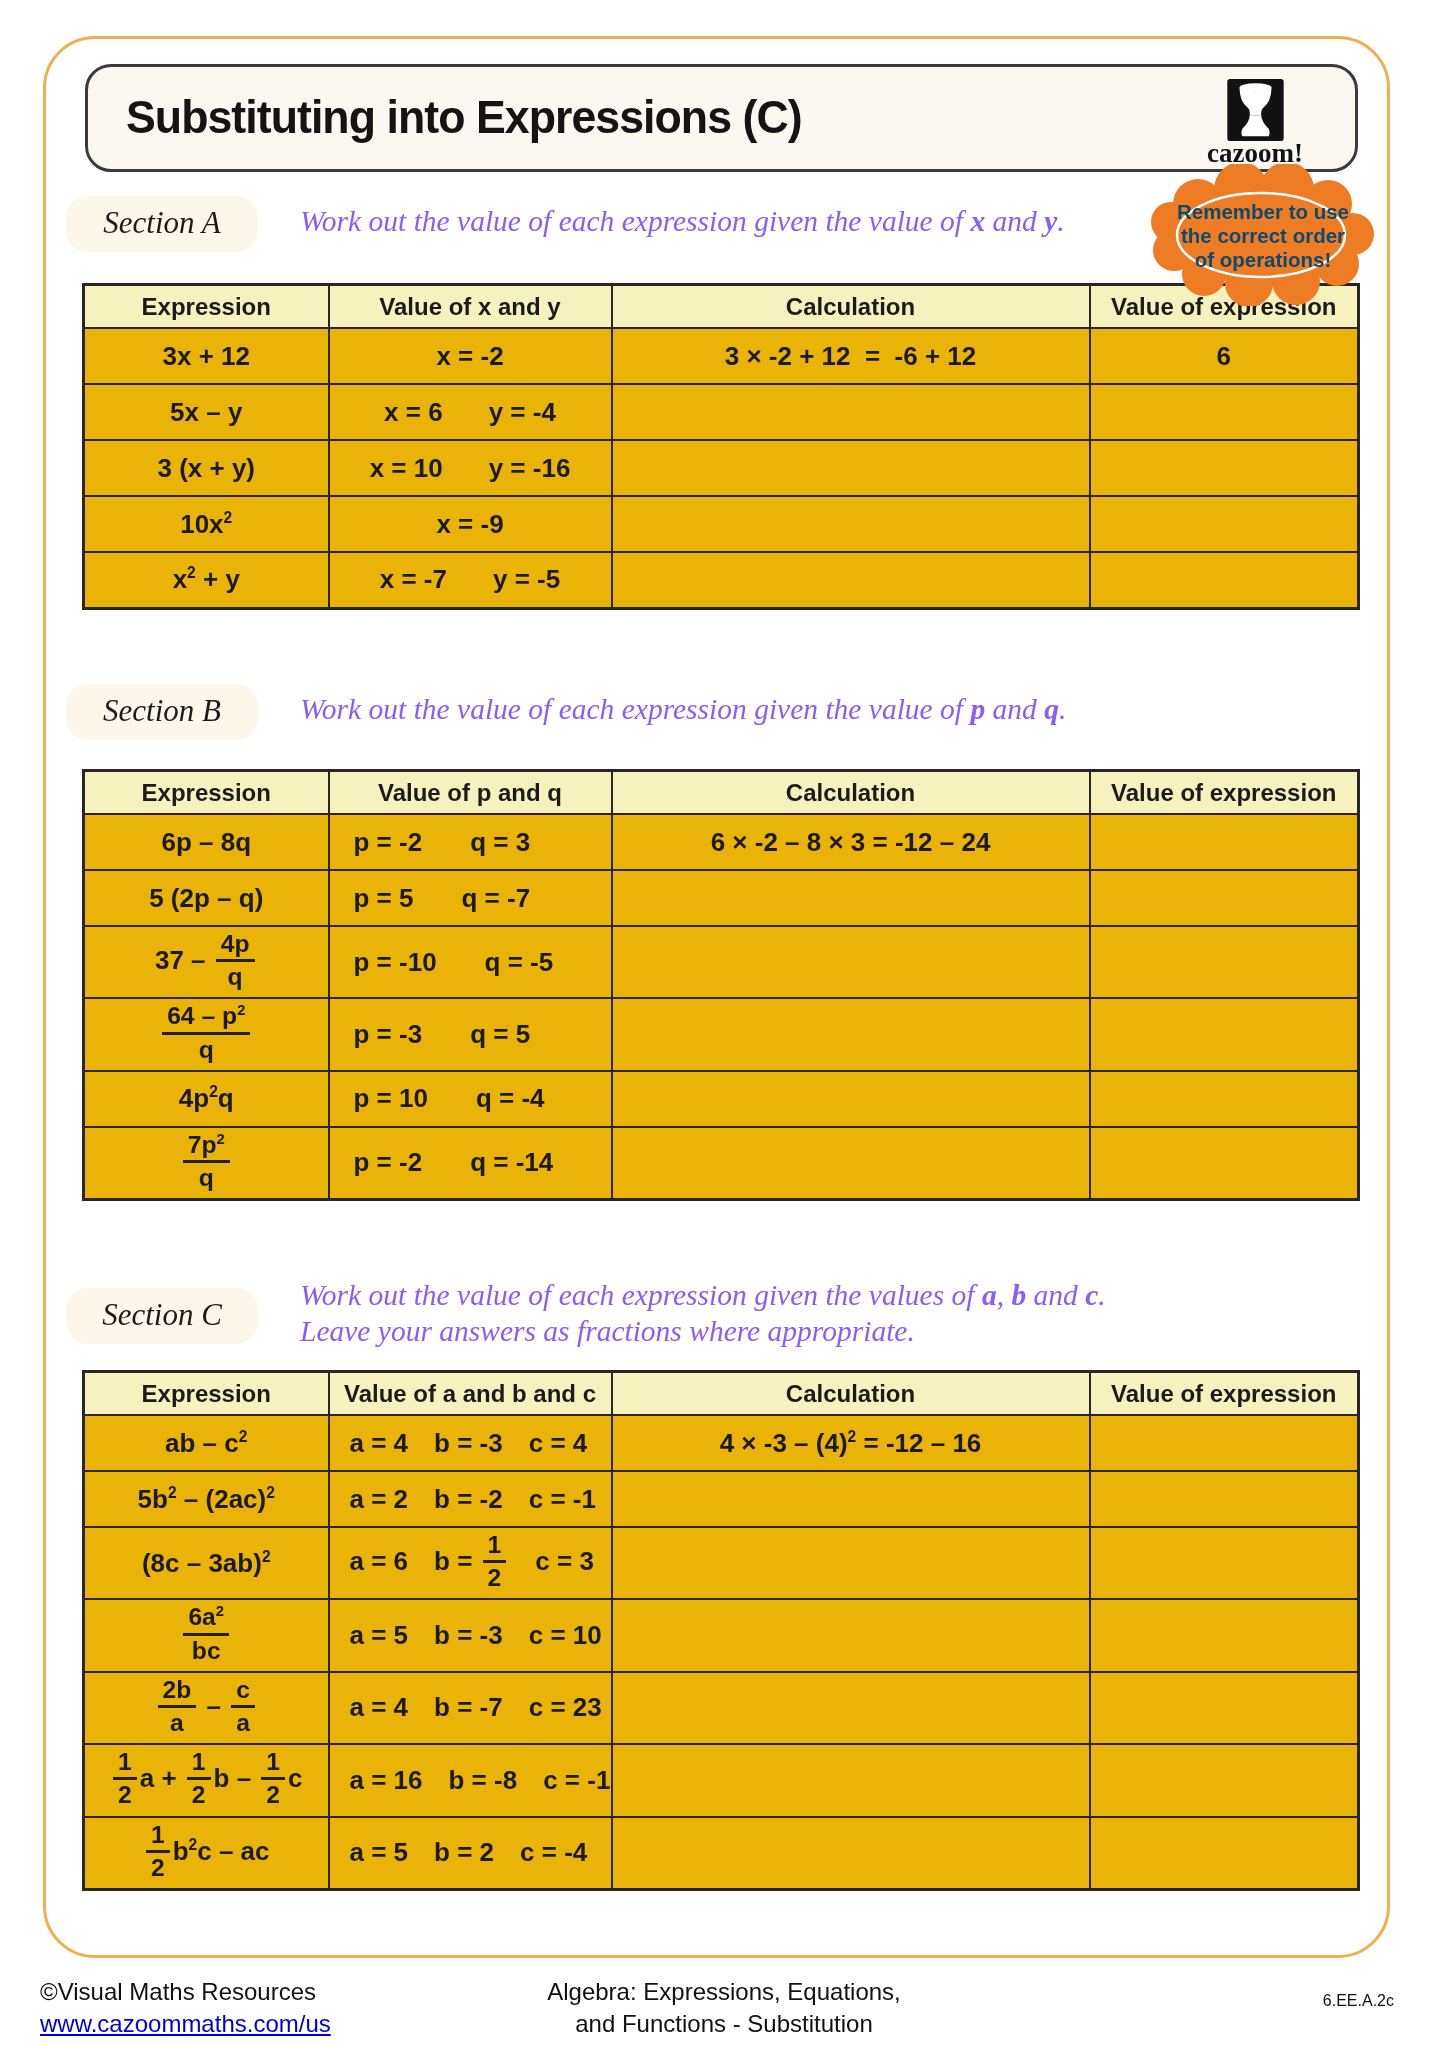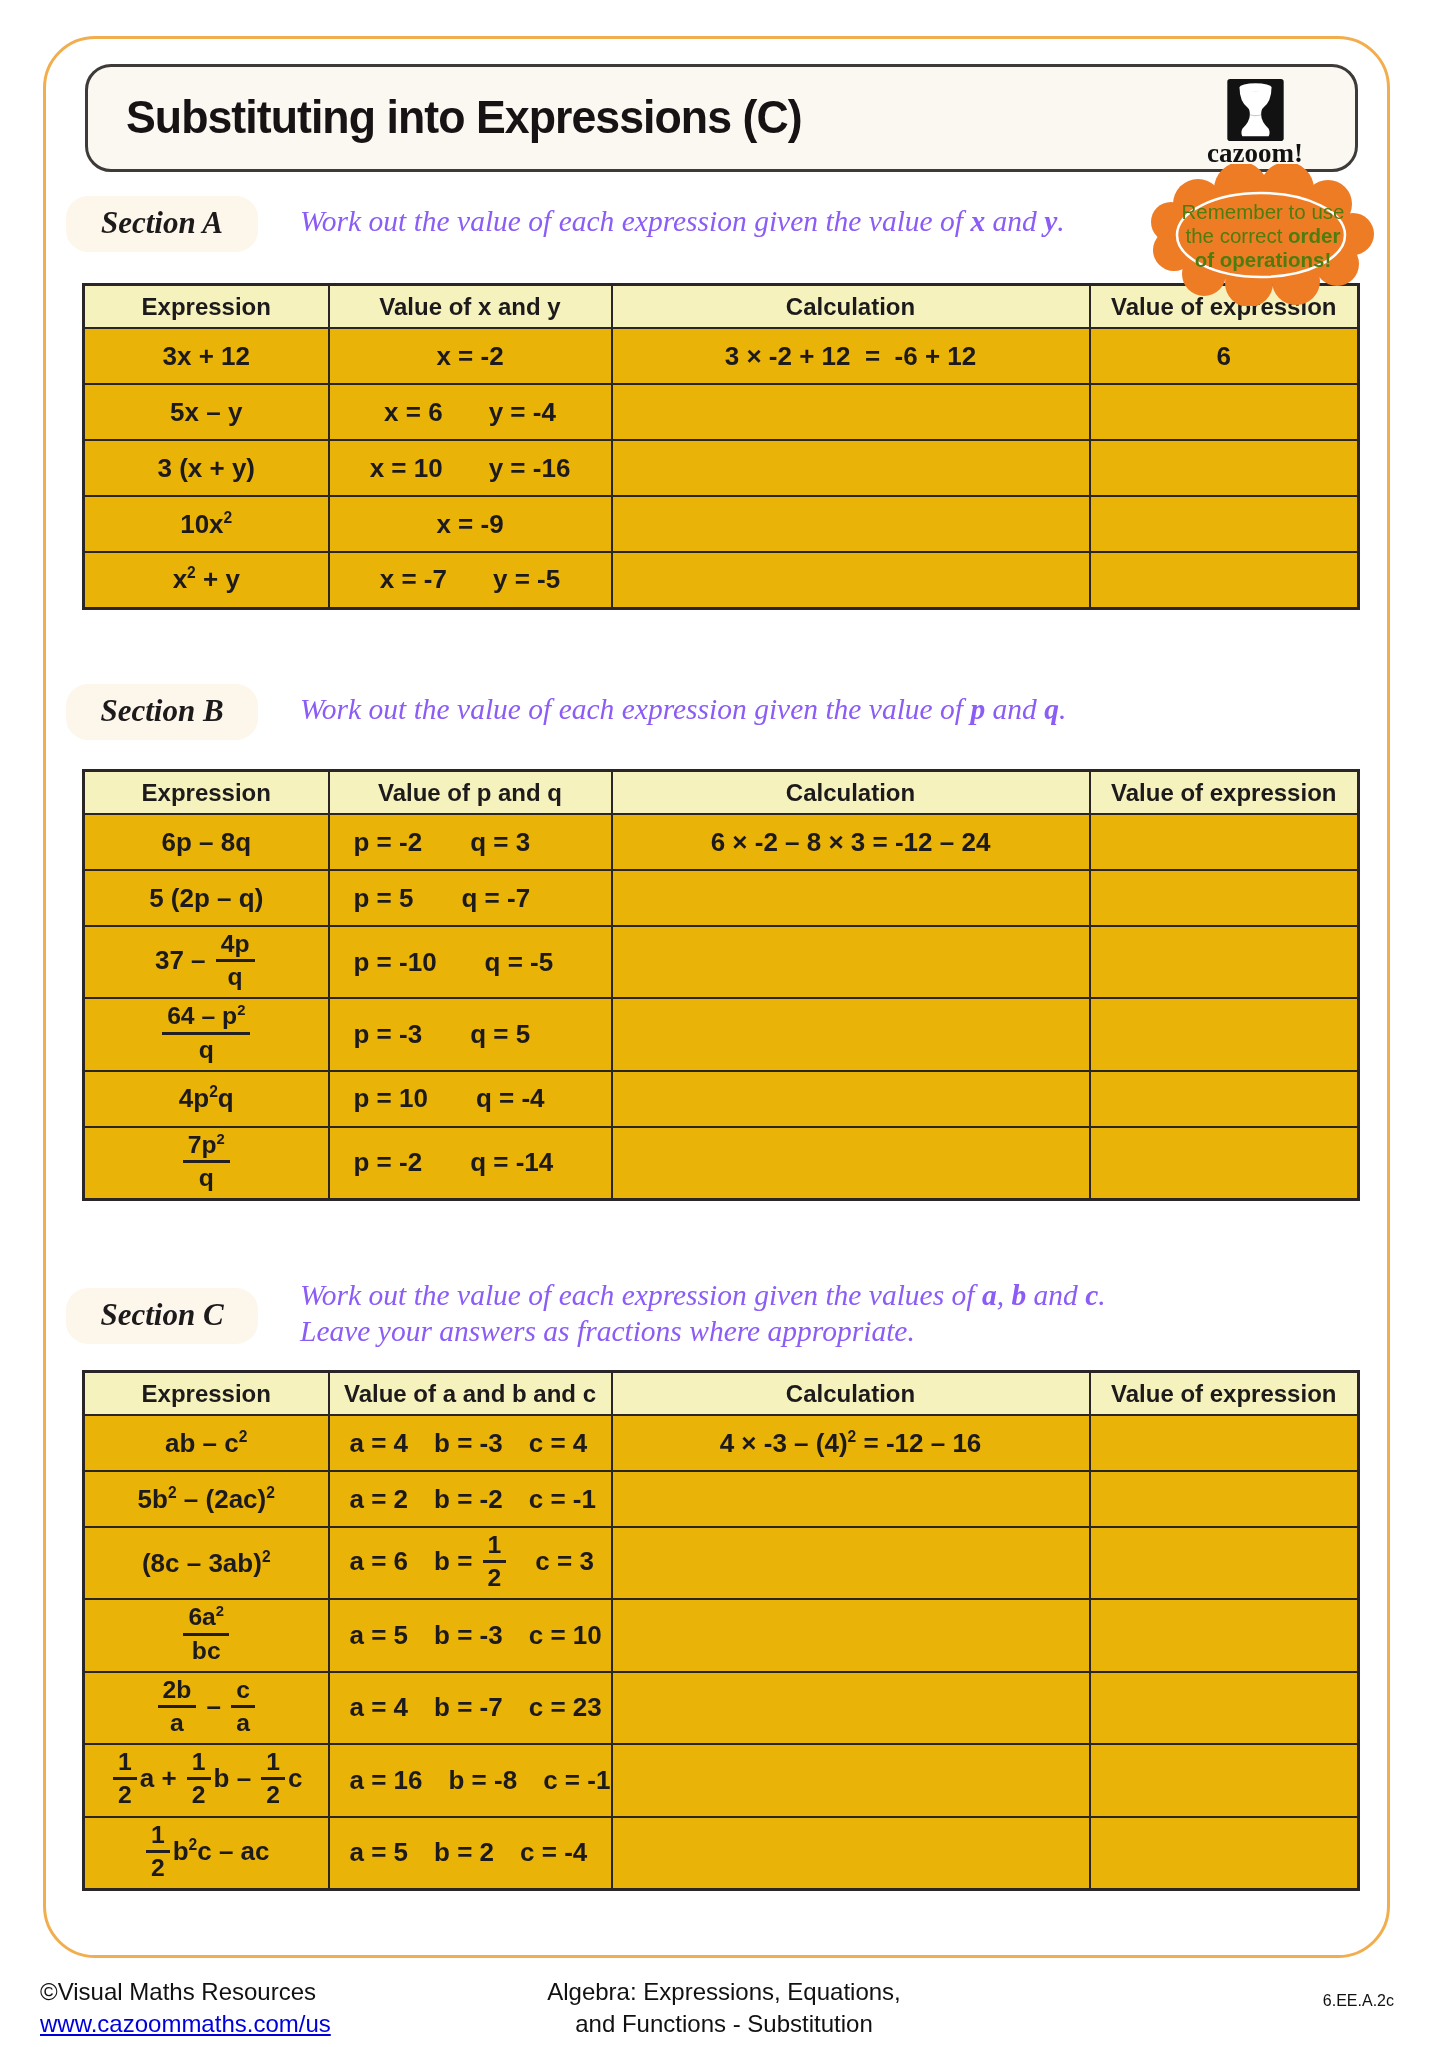--- a/index.html
+++ b/index.html
@@ -25,32 +25,32 @@
   .logo{position:absolute;right:40px;top:12px;width:120px;text-align:center;}
   .logo svg{width:57px;height:62px;display:block;margin:0 auto;}
   .logo-text{
     font-family:"Liberation Serif",serif;font-weight:bold;font-size:27px;
     margin-top:-3px;color:#121212;letter-spacing:0;
   }
   
   .bubble{position:absolute;left:1146px;top:164px;width:234px;height:142px;z-index:6;}
   .bubble svg{position:absolute;left:0;top:0;width:100%;height:100%;}
   .bubble-text{
-    position:absolute;left:16px;right:16px;top:36px;text-align:center;color:#4d7c0f;
-    font-size:20.5px;font-weight:normal;line-height:1.18;
+    position:absolute;left:16px;right:16px;top:36px;text-align:center;color:#0c4a6e;
+    font-size:20.5px;font-weight:bold;line-height:1.18;
   }
   
   .sec{position:absolute;left:0;width:1448px;}
   .sec-a{top:192px;}
   .sec-b{top:680px;}
   .sec-c{top:1276px;}
   .sec-label{
     position:absolute;left:66px;top:4px;width:192px;box-sizing:border-box;
     padding:9px 10px 11px;background:#FCF6EB;border-radius:22px;
-    font-family:"Liberation Serif",serif;font-style:italic;font-weight:bold;
+    font-family:"Liberation Serif",serif;font-style:italic;font-weight:normal;
     font-size:31px;text-align:center;color:#1d1a1b;
   }
   .sec-c .sec-label{top:12px;}
   .sec-inst{
     position:absolute;left:300px;top:12px;
     font-family:"Liberation Serif",serif;font-style:italic;font-size:29.5px;
     line-height:1.22;color:#8b5cf6;
   }
   .sec-c .sec-inst{top:2px;}
   .sec-inst b{font-weight:bold;}

